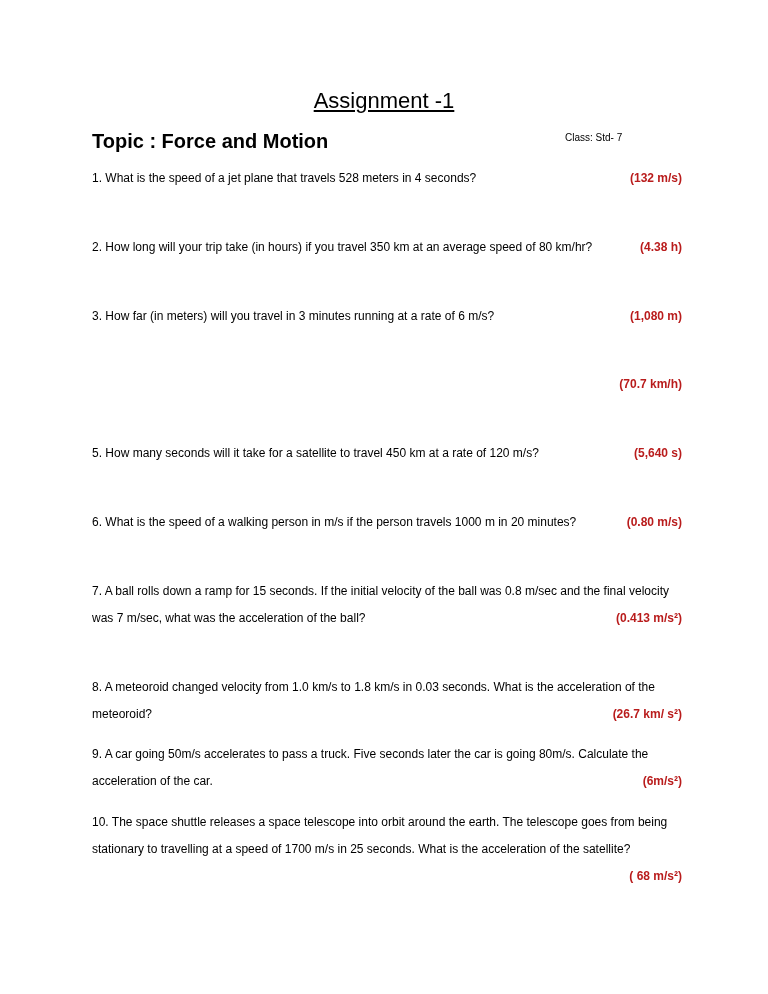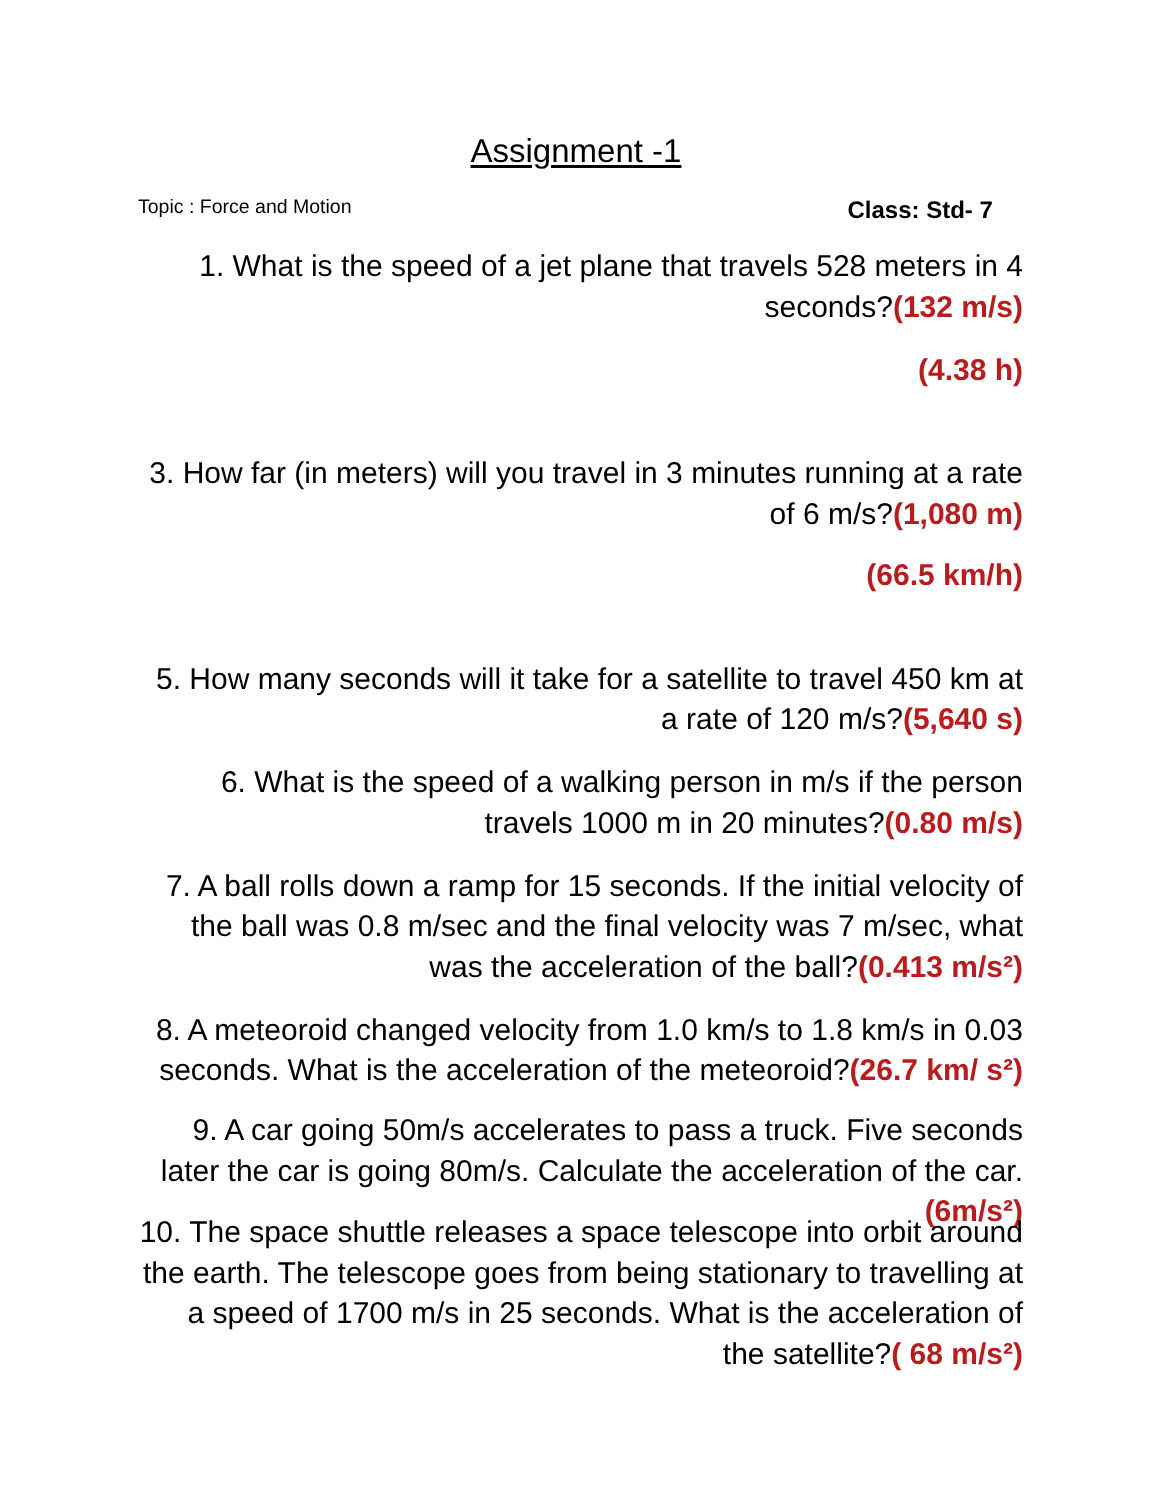--- a/index.html
+++ b/index.html
@@ -1,33 +1,33 @@
 <!DOCTYPE html>
 <html><head>
 <meta charset="utf-8">
 <style>
   html, body { margin:0; padding:0; background:#ffffff; }
   body { width:768px; height:994px; position:relative; overflow:hidden;
          font-family:"Liberation Sans", sans-serif; color:#000; }
   .title { position:absolute; top:88px; left:0; width:768px; text-align:center;
            font-size:22px; text-decoration:underline; }
-  .topic { position:absolute; top:130px; left:92px; font-size:13px; font-weight:normal; }
-  .cls { position:absolute; top:132px; left:565px; font-size:16px; font-weight:bold; }
-  .q { position:absolute; left:92px; width:590px; font-size:20px; line-height:27px;text-align:right; }
+  .topic { position:absolute; top:130px; left:92px; font-size:20px; font-weight:bold; }
+  .cls { position:absolute; top:132px; left:565px; font-size:10px; font-weight:normal; }
+  .q { position:absolute; left:92px; width:590px; font-size:12px; line-height:27px; }
   .ans { color:#b91c1c; font-weight:bold; float:right; }
 </style>
 </head>
 <body>
 
 <div class="title">Assignment -1</div>
 <div class="topic">Topic :  Force and Motion</div>
 <div class="cls">Class: Std- 7</div>
 
 <div class="q" style="top:165px"><span>1. What is the speed of a jet plane that travels 528 meters in 4 seconds?</span> <span class="ans">(132 m/s)</span></div>
-<div class="q" style="top:234px"> <span class="ans">(4.38 h)</span></div>
+<div class="q" style="top:234px"><span>2. How long will your trip take (in hours) if you travel 350 km at an average speed of 80 km/hr?</span> <span class="ans">(4.38 h)</span></div>
 <div class="q" style="top:303px"><span>3. How far (in meters) will you travel in 3 minutes running at a rate of 6 m/s?</span> <span class="ans">(1,080 m)</span></div>
-<div class="q" style="top:371px"> <span class="ans">(66.5 km/h)</span></div>
+<div class="q" style="top:371px"> <span class="ans">(70.7 km/h)</span></div>
 <div class="q" style="top:440px"><span>5. How many seconds will it take for a satellite to travel 450 km at a rate of 120 m/s?</span> <span class="ans">(5,640 s)</span></div>
 <div class="q" style="top:509px"><span>6. What is the speed of a walking person in m/s if the person travels 1000 m in 20 minutes?</span> <span class="ans">(0.80 m/s)</span></div>
 <div class="q" style="top:578px"><span>7. A ball rolls down a ramp for 15 seconds.  If the initial velocity of the ball was 0.8 m/sec and the final velocity was 7 m/sec, what was the acceleration of the ball?</span> <span class="ans">(0.413 m/s²)</span></div>
 <div class="q" style="top:674px"><span>8. A meteoroid changed velocity from 1.0 km/s to 1.8 km/s in 0.03 seconds. What is the acceleration of the meteoroid?</span> <span class="ans">(26.7 km/ s²)</span></div>
 <div class="q" style="top:741px"><span>9. A car going 50m/s accelerates to pass a truck. Five seconds later the car is going 80m/s. Calculate the acceleration of the car.</span> <span class="ans">(6m/s²)</span></div>
 <div class="q" style="top:809px"><span>10. The space shuttle releases a space telescope into orbit around the earth. The telescope goes from being stationary to travelling at a speed of 1700 m/s in 25 seconds. What is the acceleration of the satellite?</span> <span class="ans">( 68 m/s²)</span></div>
 
 </body></html>

